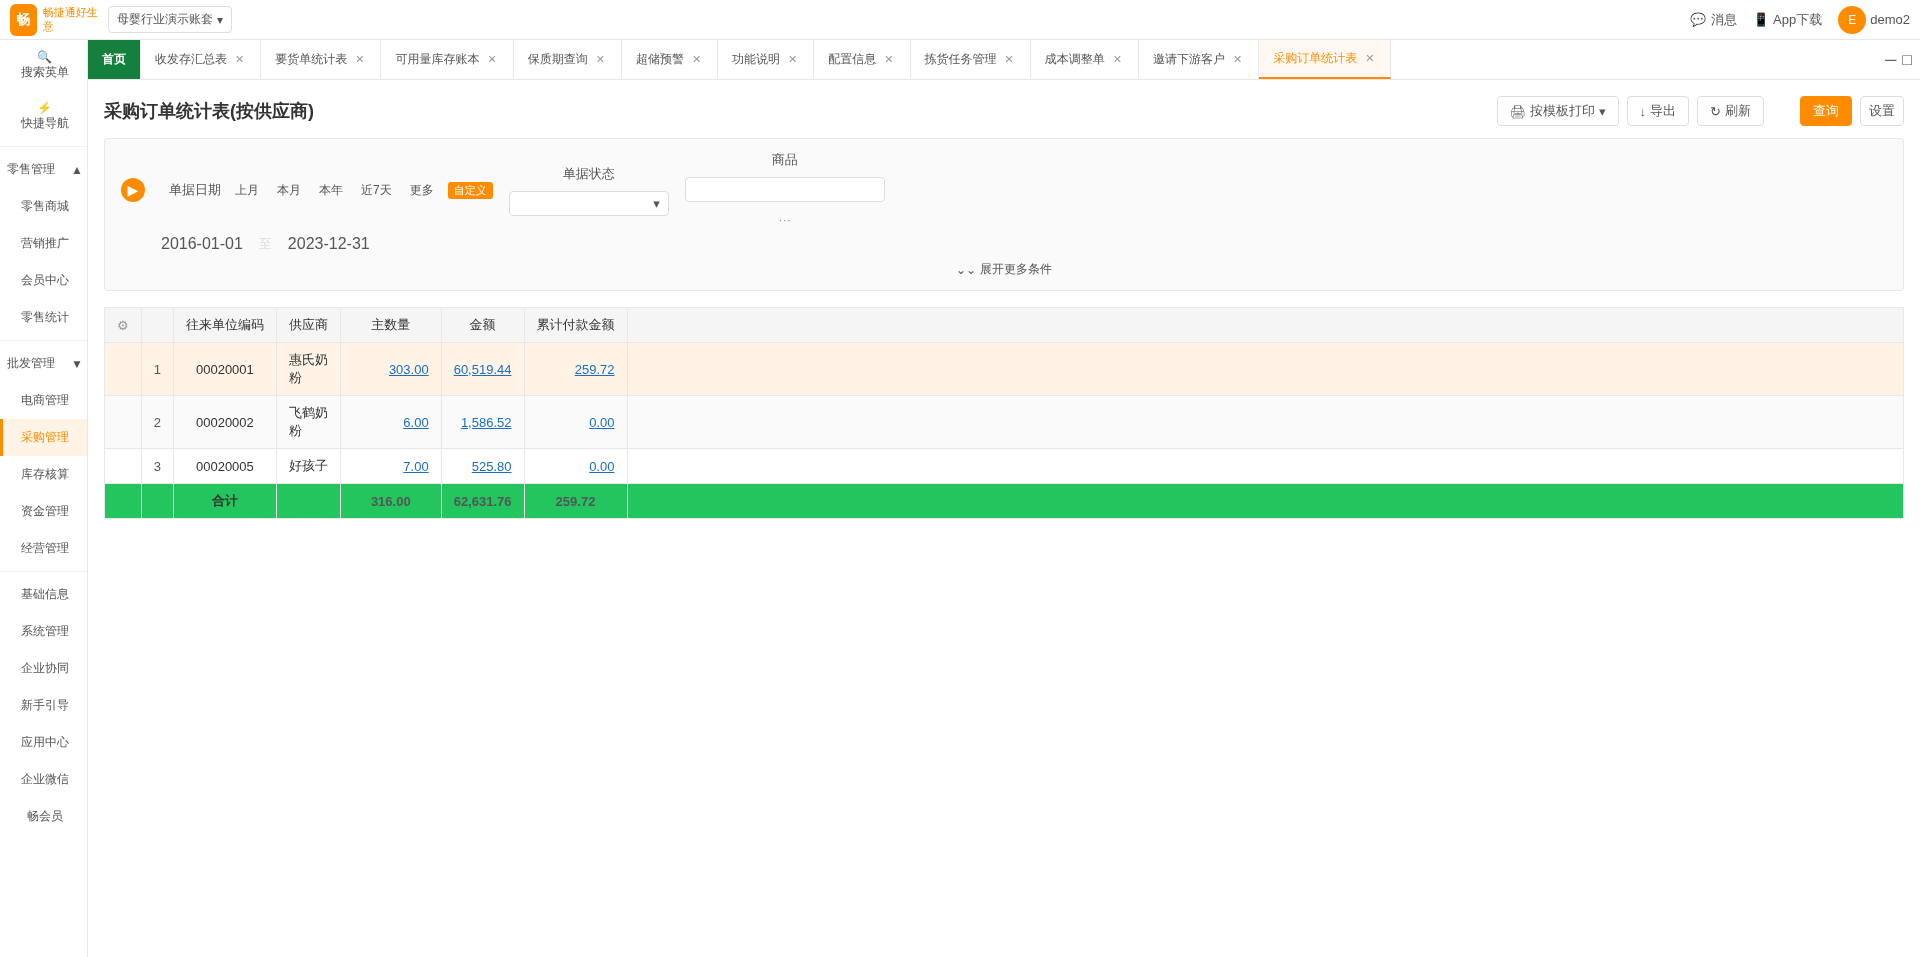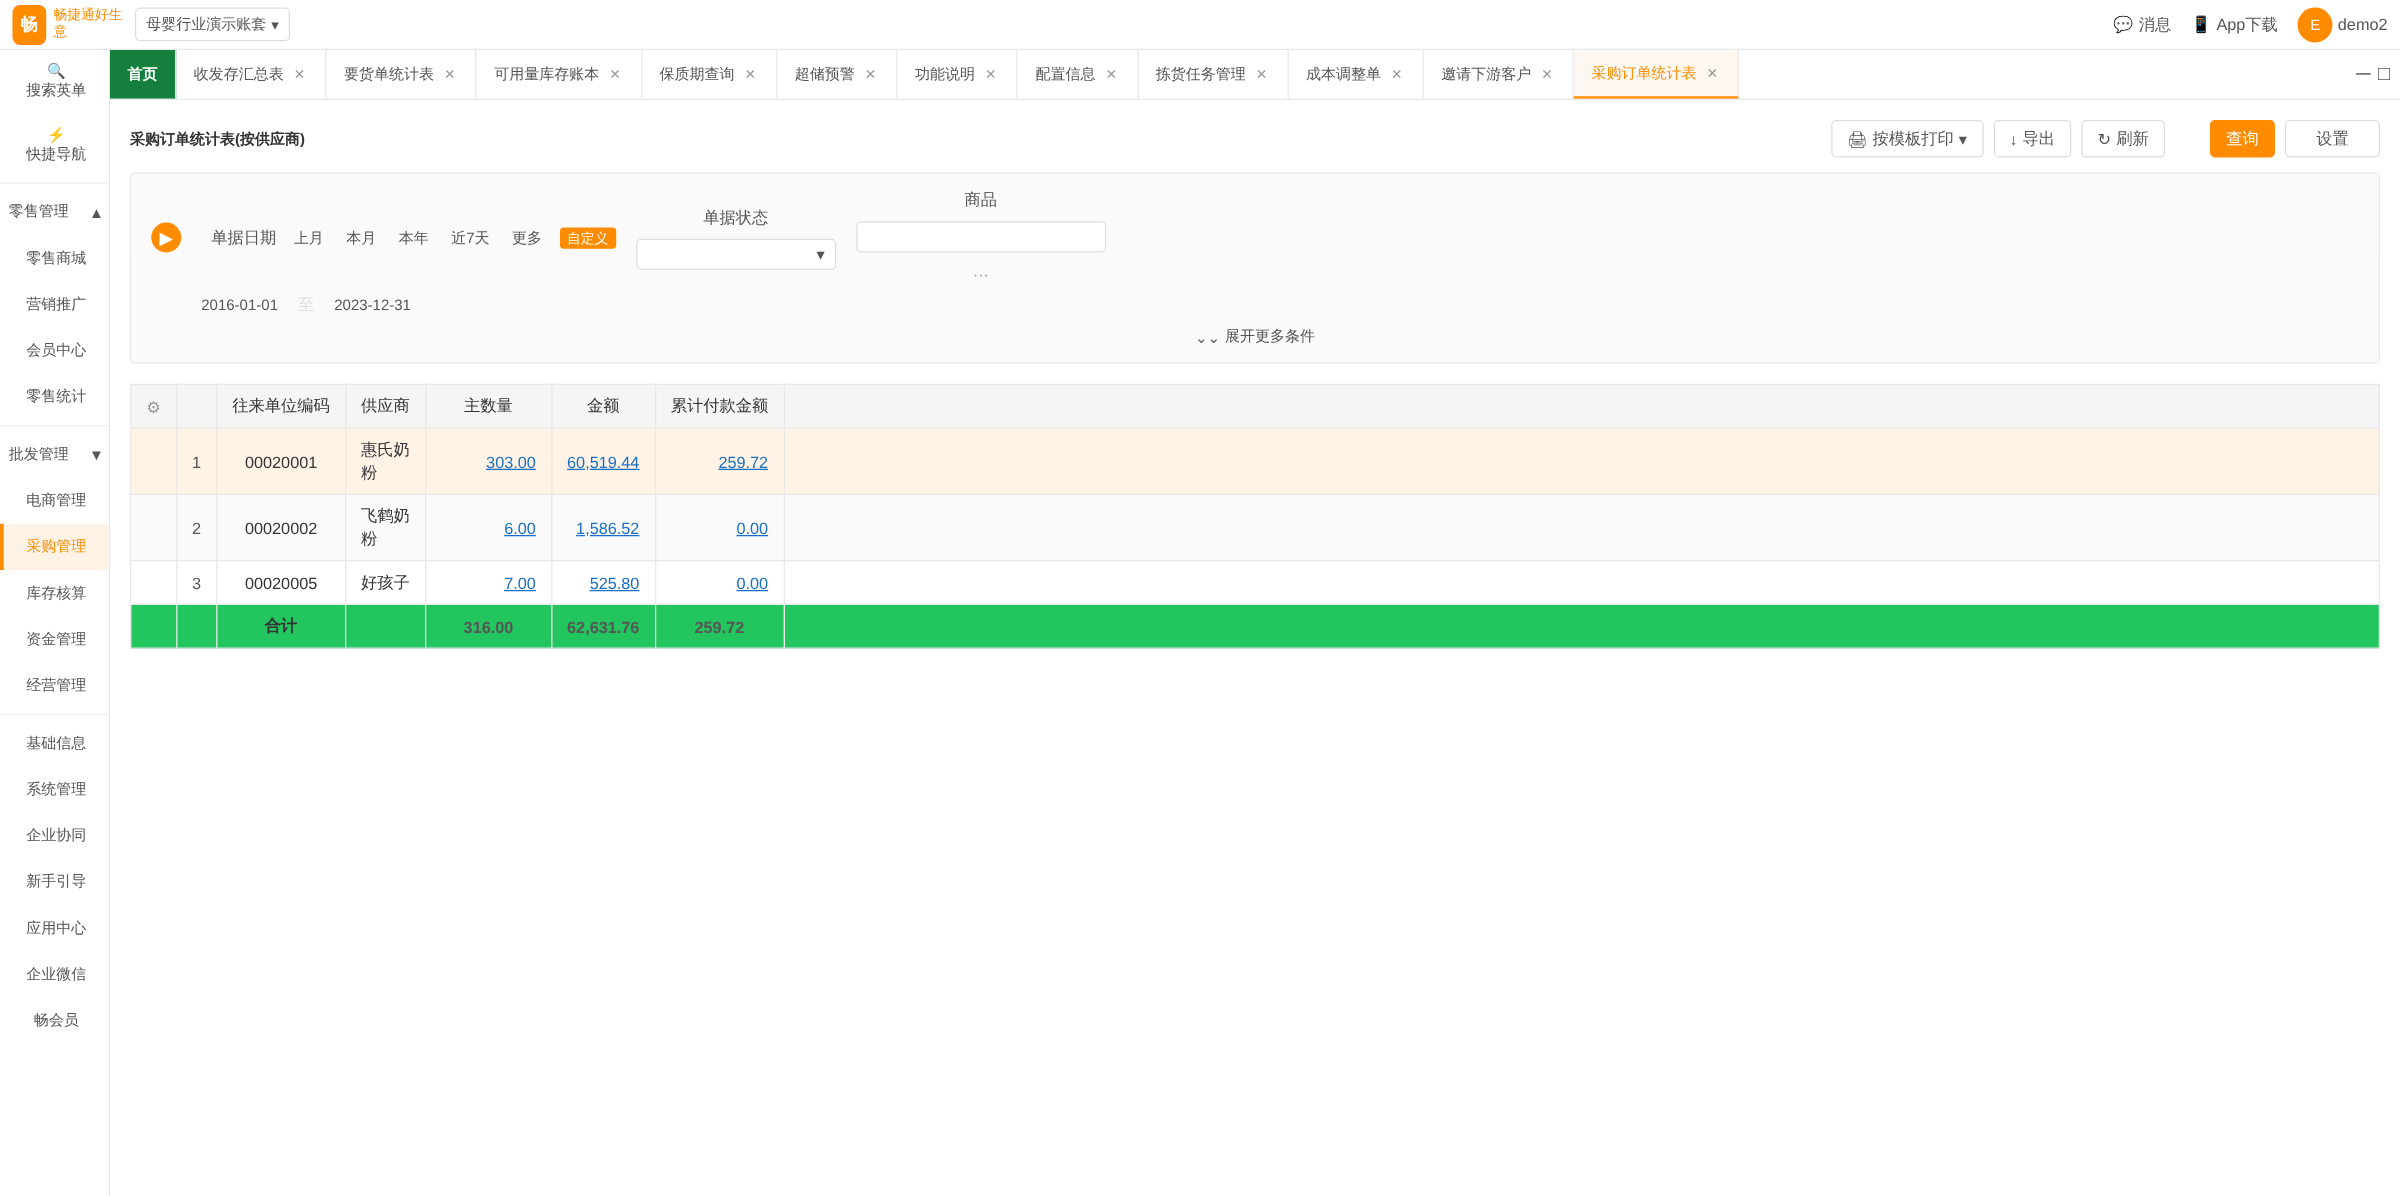--- a/index.html
+++ b/index.html
@@ -34,35 +34,35 @@
     .tab-item { display: flex; align-items: center; gap: 6px; padding: 0 14px; height: 100%; border-right: 1px solid #e8e8e8; cursor: pointer; font-size: 12px; color: #555; white-space: nowrap; flex-shrink: 0; }
     .tab-item.home { background: #15803d; color: #fff; font-weight: bold; }
     .tab-item.active { background: #fff8f2; color: #ff8c00; border-bottom: 2px solid #ff8c00; }
     .tab-close { font-size: 11px; color: #999; cursor: pointer; padding: 2px; }
     .tab-bar-right { margin-left: auto; display: flex; align-items: center; gap: 6px; padding: 0 8px; }
     .tab-bar-btn { cursor: pointer; font-size: 16px; color: #555; }
 
     
     .page-content { flex: 1; background: #fff; overflow: auto; padding: 16px; }
     .page-header { display: flex; align-items: center; justify-content: space-between; margin-bottom: 12px; }
-    .page-title { font-size: 12px; font-weight: bold; color: #333; }
+    .page-title { font-size: 18px; font-weight: bold; color: #333; }
     .page-actions { display: flex; align-items: center; gap: 8px; }
     .btn { padding: 5px 12px; border-radius: 4px; cursor: pointer; font-size: 13px; border: 1px solid #ddd; background: #fff; color: #555; display: flex; align-items: center; gap: 4px; }
     .btn-primary { background: #ff8c00; color: #fff; border-color: #ff8c00; margin-left: 28px; }
-    .btn-settings { padding: 5px 24px; border: 1px solid #ddd; border-radius: 4px; cursor: pointer; color: #555; font-size: 13px; background: #fff; }
+    .btn-settings { padding: 5px 8px; border: 1px solid #ddd; border-radius: 4px; cursor: pointer; color: #555; font-size: 13px; background: #fff; }
 
     
     .filter-area { background: #fafafa; border: 1px solid #e8e8e8; border-radius: 4px; padding: 12px 16px; margin-bottom: 16px; }
     .filter-row { display: flex; align-items: center; gap: 16px; flex-wrap: wrap; }
     .filter-group { display: flex; align-items: center; gap: 8px; }
     .filter-label { color: #555; font-size: 13px; white-space: nowrap; }
     .filter-shortcuts { display: flex; gap: 6px; }
     .filter-shortcut { font-size: 12px; color: #555; cursor: pointer; padding: 2px 6px; border-radius: 3px; }
     .date-badge { background: #ff8c00; color: #fff; font-size: 11px; padding: 1px 6px; border-radius: 3px; cursor: pointer; }
-    .date-range { font-size: 12px; color: #555; }
+    .date-range { font-size: 16px; color: #555; }
     .filter-separator { color: #ddd; }
     .expand-btn { display: flex; align-items: center; gap: 4px; cursor: pointer; color: #555; font-size: 12px; margin: 8px auto 0; width: fit-content; }
 
     .filter-select-group { display: flex; align-items: center; gap: 8px; flex-direction: column; }
     .filter-select { border: 1px solid #ddd; border-radius: 4px; padding: 4px 8px; font-size: 13px; color: #555; background: #fff; min-width: 160px; cursor: pointer; display: flex; align-items: center; justify-content: space-between; }
     .filter-input { border: 1px solid #ddd; border-radius: 4px; padding: 4px 8px; font-size: 13px; color: #555; background: #fff; min-width: 200px; }
     .filter-dots { color: #999; cursor: pointer; padding: 2px 4px; }
 
     
     .filter-toggle { width: 24px; height: 24px; background: #ff8c00; border-radius: 50%; display: flex; align-items: center; justify-content: center; cursor: pointer; color: #fff; font-size: 14px; flex-shrink: 0; margin-right: 8px; }

